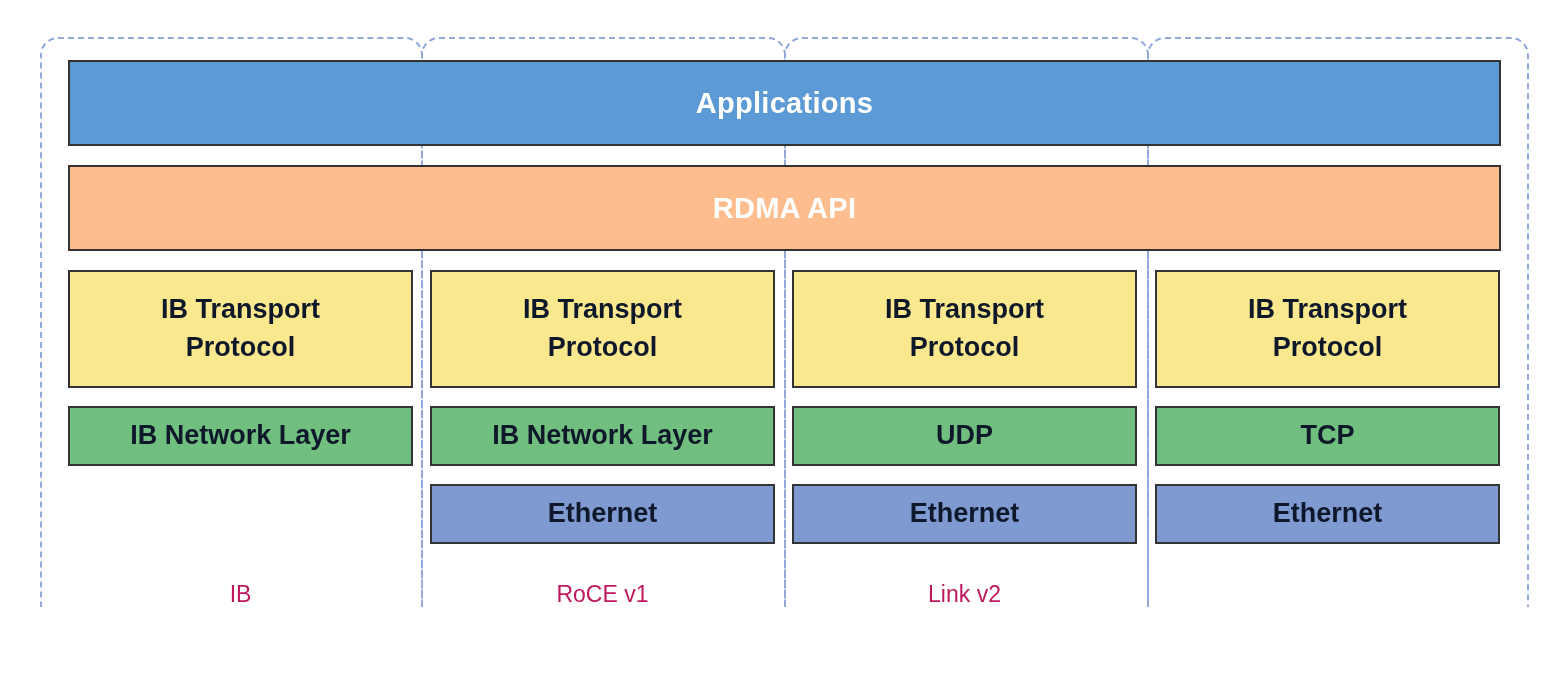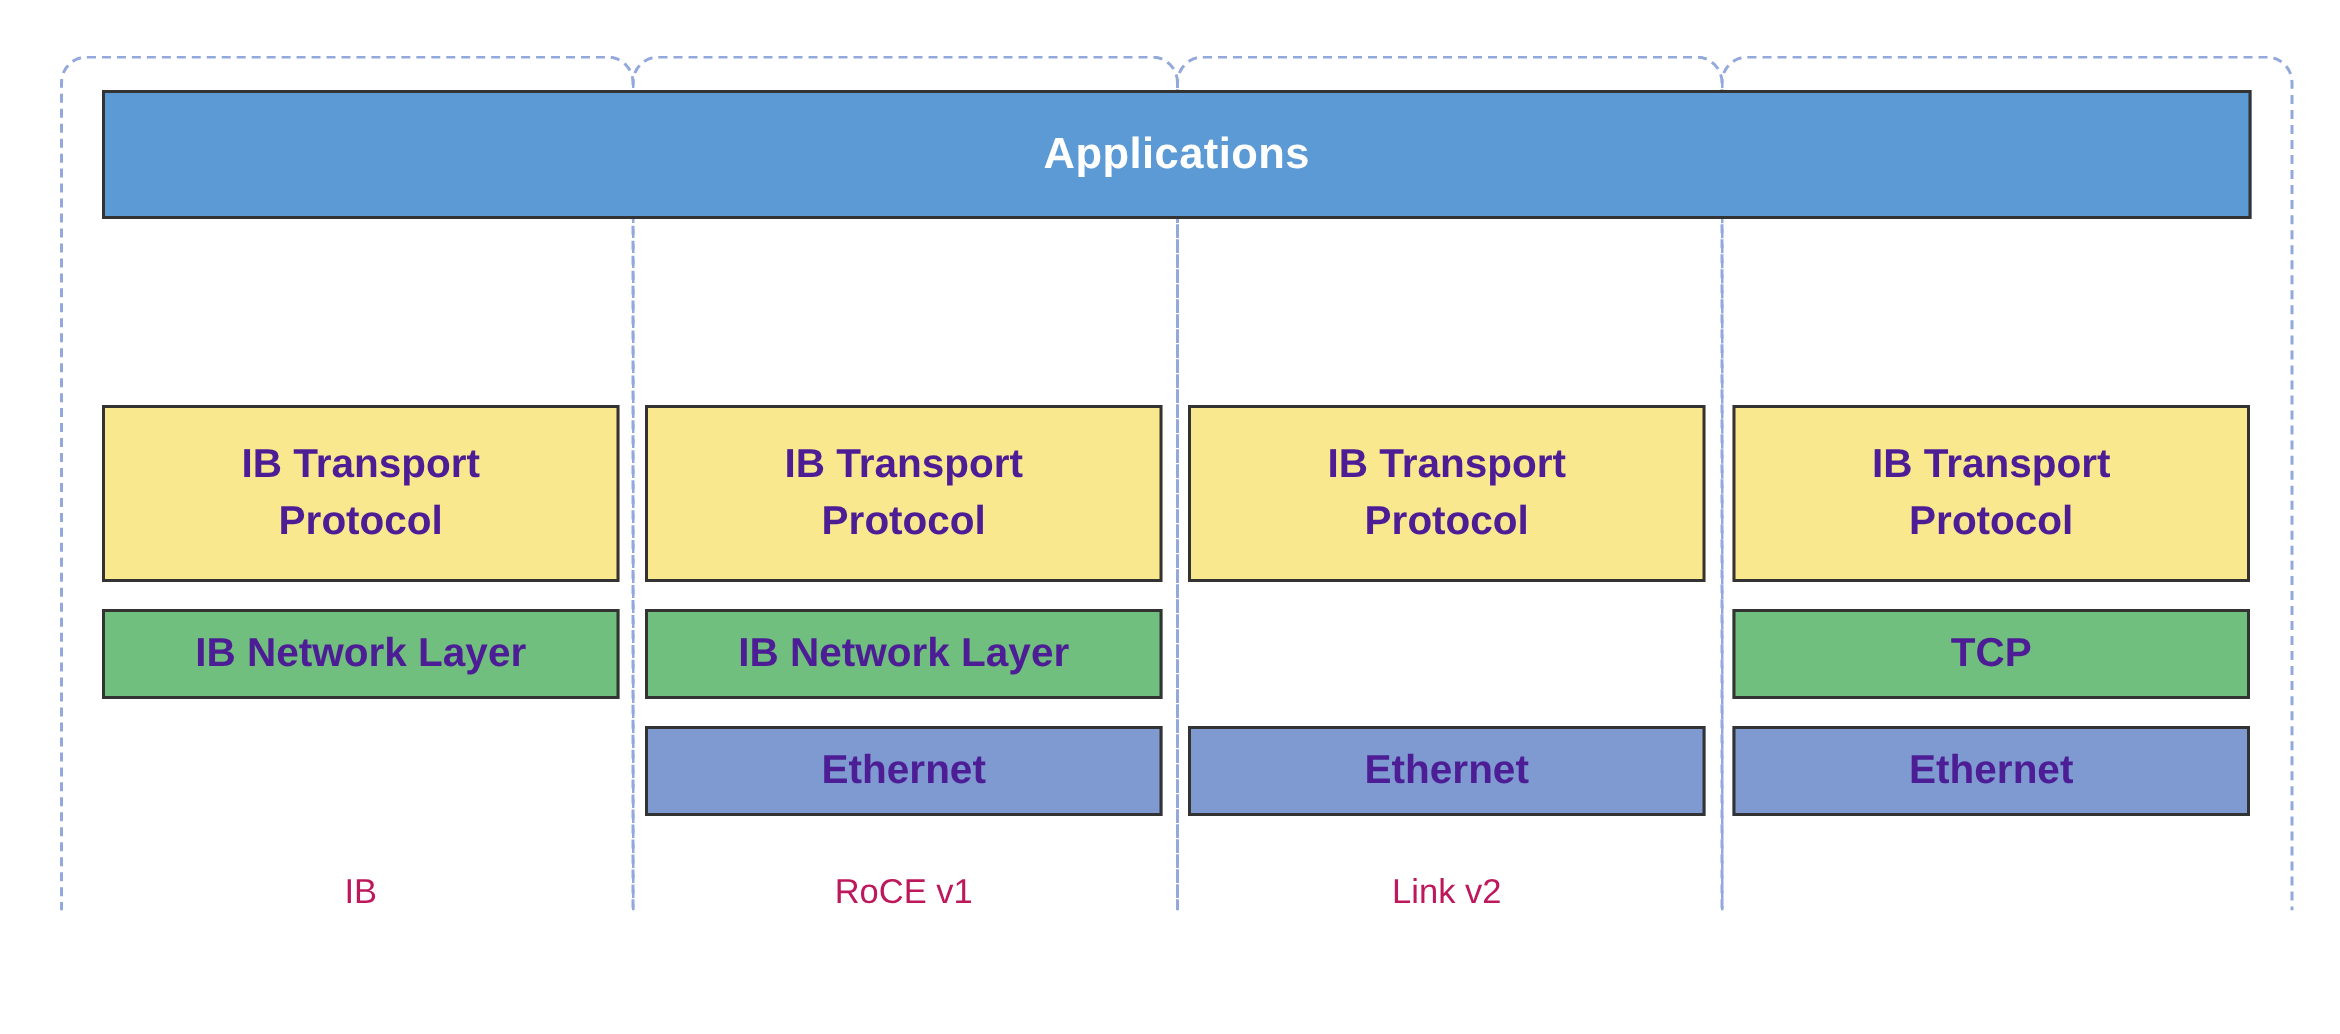--- a/index.html
+++ b/index.html
@@ -45,21 +45,21 @@
     position: absolute;
     width: 345px;
     box-sizing: border-box;
     border: 2px solid #333333;
     display: flex;
     align-items: center;
     justify-content: center;
     text-align: center;
     font-size: 27px;
     font-weight: bold;
-    color: #4c1d95;
+    color: #0f172a;
     line-height: 1.4;
   }
   .transport { top: 270px; height: 118px; background: #f9e88e; }
   .transport span { max-width: 240px; }
   .network   { top: 406px; height: 60px;  background: #70bf7f; }
   .link      { top: 484px; height: 60px;  background: #7e9ad0; }
   .col-label {
     position: absolute;
     top: 574px;
     width: 345px;
@@ -83,20 +83,23 @@
 <div class="canvas">
 
   <div class="col-outline" style="left:40px;  width:383px;"></div>
   <div class="col-outline" style="left:421px; width:365px;"></div>
   <div class="col-outline" style="left:784px; width:365px;"></div>
   <div class="col-outline" style="left:1147px;width:382px;"></div>
 
   <div class="bar app-bar">
     <span>Applications</span>
   </div>
+  <div class="bar rdma-bar">
+    <span>RDMA API</span>
+  </div>
 
   <div class="box transport x0">
     <span>IB Transport Protocol</span>
   </div>
   <div class="box network x0">
     <span>IB Network Layer</span>
   </div>
   <div class="col-label x0">
     <span>IB</span>
   </div>
@@ -110,20 +113,23 @@
   <div class="box link x1">
     <span>Ethernet</span>
   </div>
   <div class="col-label x1">
     <span>RoCE v1</span>
   </div>
 
   <div class="box transport x2">
     <span>IB Transport Protocol</span>
   </div>
+  <div class="box network x2">
+    <span>UDP</span>
+  </div>
   <div class="box link x2">
     <span>Ethernet</span>
   </div>
   <div class="col-label x2">
     <span>Link v2</span>
   </div>
 
   <div class="box transport x3">
     <span>IB Transport Protocol</span>
   </div>

